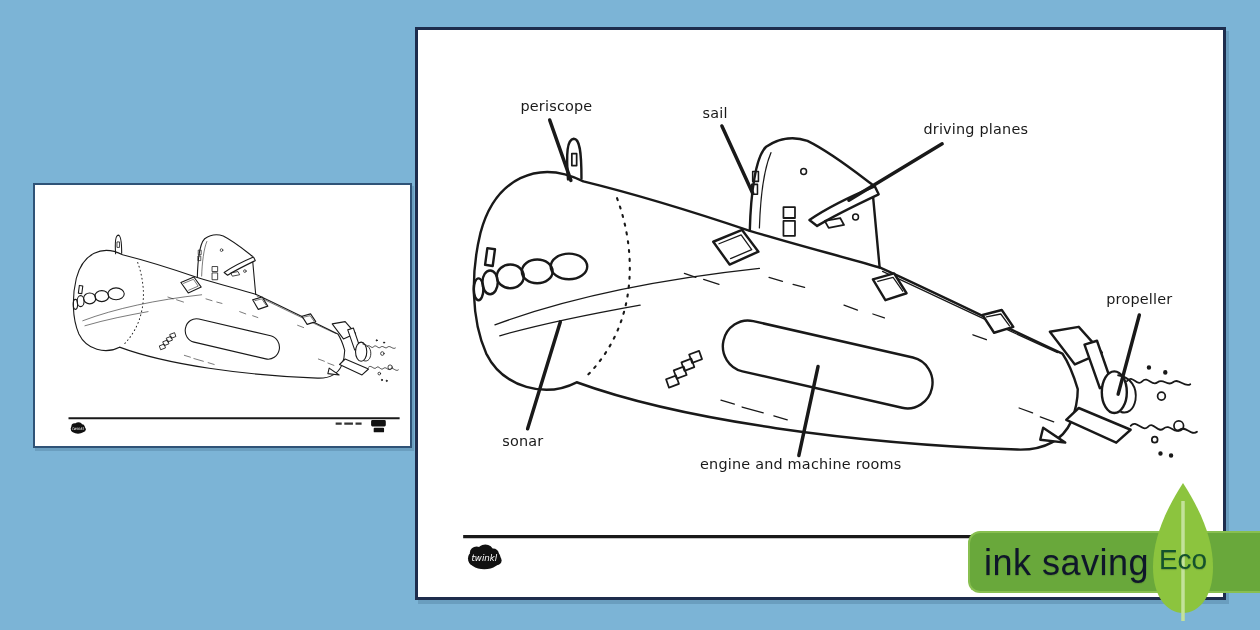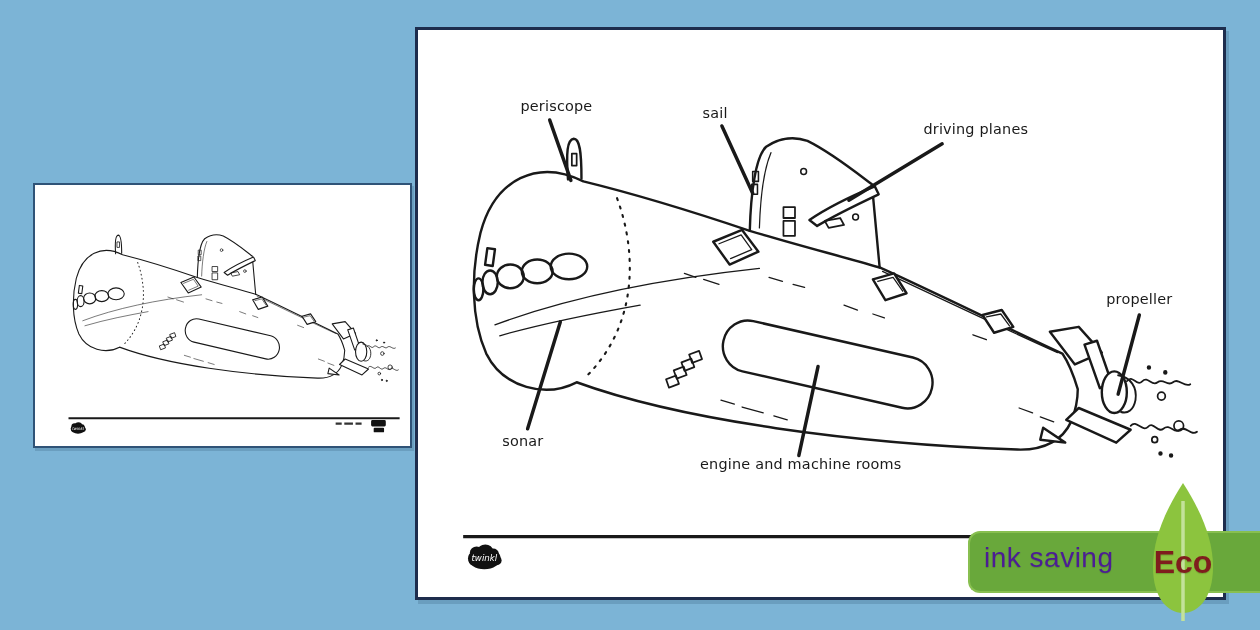--- a/index.html
+++ b/index.html
@@ -29,29 +29,29 @@
     font-family:"DejaVu Sans",sans-serif;font-size:15px;fill:#1a1a1a;
     letter-spacing:.2px;
   }
   .eco-badge{
     position:absolute;left:968px;top:531px;width:292px;height:62px;
     background:#69a83b;border:2px solid #88bf50;border-right:none;
     border-radius:12px 0 0 12px;box-sizing:border-box;z-index:5;
   }
   .ink-saving{
     position:absolute;left:14px;top:9px;
-    color:#4c1d95;font-size:28px;font-weight:400;letter-spacing:.5px;
+    color:#0f172a;font-size:36px;font-weight:400;letter-spacing:.5px;
     text-shadow:0 1px 1px rgba(0,0,0,.15);
   }
   .eco-leaf{
     position:absolute;left:1149px;top:481px;width:68px;height:140px;z-index:6;
   }
   .eco-text{
     position:absolute;left:1149px;top:544px;width:68px;text-align:center;
-    color:#7f1d1d;font-size:32px;font-weight:700;z-index:7;
+    color:#14532d;font-size:28px;font-weight:400;z-index:7;
     text-shadow:0 1px 1px rgba(0,0,0,.18);
   }
 </style>
 </head>
 <body>
 
 <div class="stage">
 
   <svg width="0" height="0" style="position:absolute">
     <defs>

